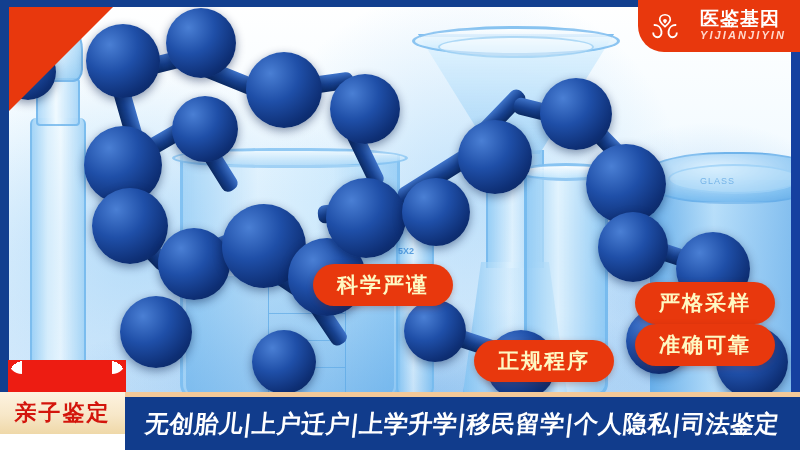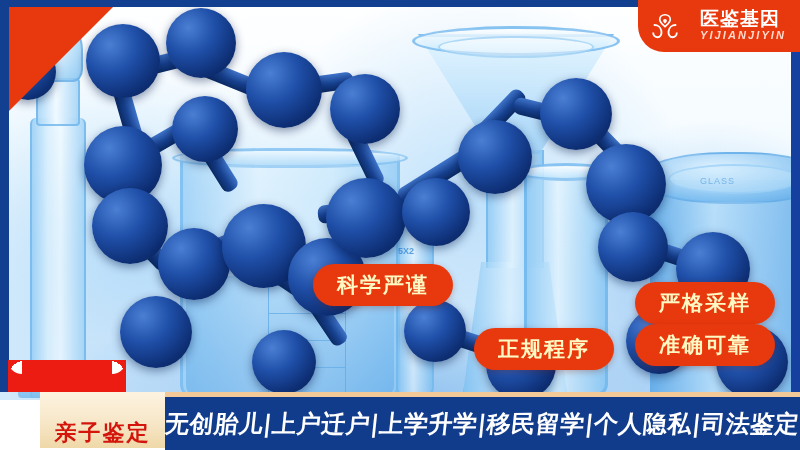--- a/index.html
+++ b/index.html
@@ -137,23 +137,23 @@
   .redtab:before, .redtab:after { content:""; position:absolute; top:0; width:14px; height:14px;
           background:#fff; }
   .redtab:before { left:0; border-radius:0 0 0 14px; box-shadow:-0px 0 0 0 #fff; }
   .redtab:after { right:0; border-radius:0 0 14px 0; }
   .notchL { position:absolute; left:8px; top:360px; width:16px; height:16px;
             background:radial-gradient(circle at 100% 100%, transparent 15px, #ed1c12 15px); }
   .notchR { position:absolute; left:110px; top:360px; width:16px; height:16px;
             background:radial-gradient(circle at 0 100%, transparent 15px, #ed1c12 15px); }
 
   .footer { position:absolute; left:0; top:392px; width:800px; height:58px; display:flex; }
-  .foot-left { width:125px; height:56px;
+  .foot-left { width:125px; height:42px;
                background:linear-gradient(180deg,#fdf3e0 0%,#f7e7c8 55%,#efd8a8 100%);
-               display:flex; align-items:flex-end; justify-content:center;margin-left:40px; }
+               display:flex; align-items:center; justify-content:center; }
   .foot-left span { color:#d3150c; font-size:22px; font-weight:bold; letter-spacing:2px;
                     font-family:"DejaVu Sans","Liberation Sans",sans-serif; }
   .foot-right { flex:1; height:58px; background:#113c8c; border-top:5px solid #f3c999;
                 display:flex; align-items:center; justify-content:center; }
   .foot-right span { color:#fff; font-size:24px; font-weight:bold; letter-spacing:.5px;
                      font-family:"DejaVu Sans","Liberation Sans",sans-serif;
                      transform:skewX(-6deg); }
 </style>
 </head>
 <body>
@@ -262,21 +262,21 @@
     </div>
     <div class="logo-txt">
       <div class="logo-cn">医鉴基因</div>
       <div class="logo-en">YIJIANJIYIN</div>
     </div>
   </div>
 
   <div class="pills">
     <div class="pill" style="left:313px; top:264px;">科学严谨</div>
     <div class="pill" style="left:635px; top:264px;margin-top:18px;">严格采样</div>
-    <div class="pill" style="left:474px; top:328px;">正规程序</div>
+    <div class="pill" style="left:474px; top:340px;">正规程序</div>
     <div class="pill" style="left:635px; top:324px;">准确可靠</div>
   </div>
 
   <div class="redtab"></div>
   <div class="notchL"></div>
   <div class="notchR"></div>
 
   <div class="footer">
     <div class="foot-left">
       <span>亲子鉴定</span>

